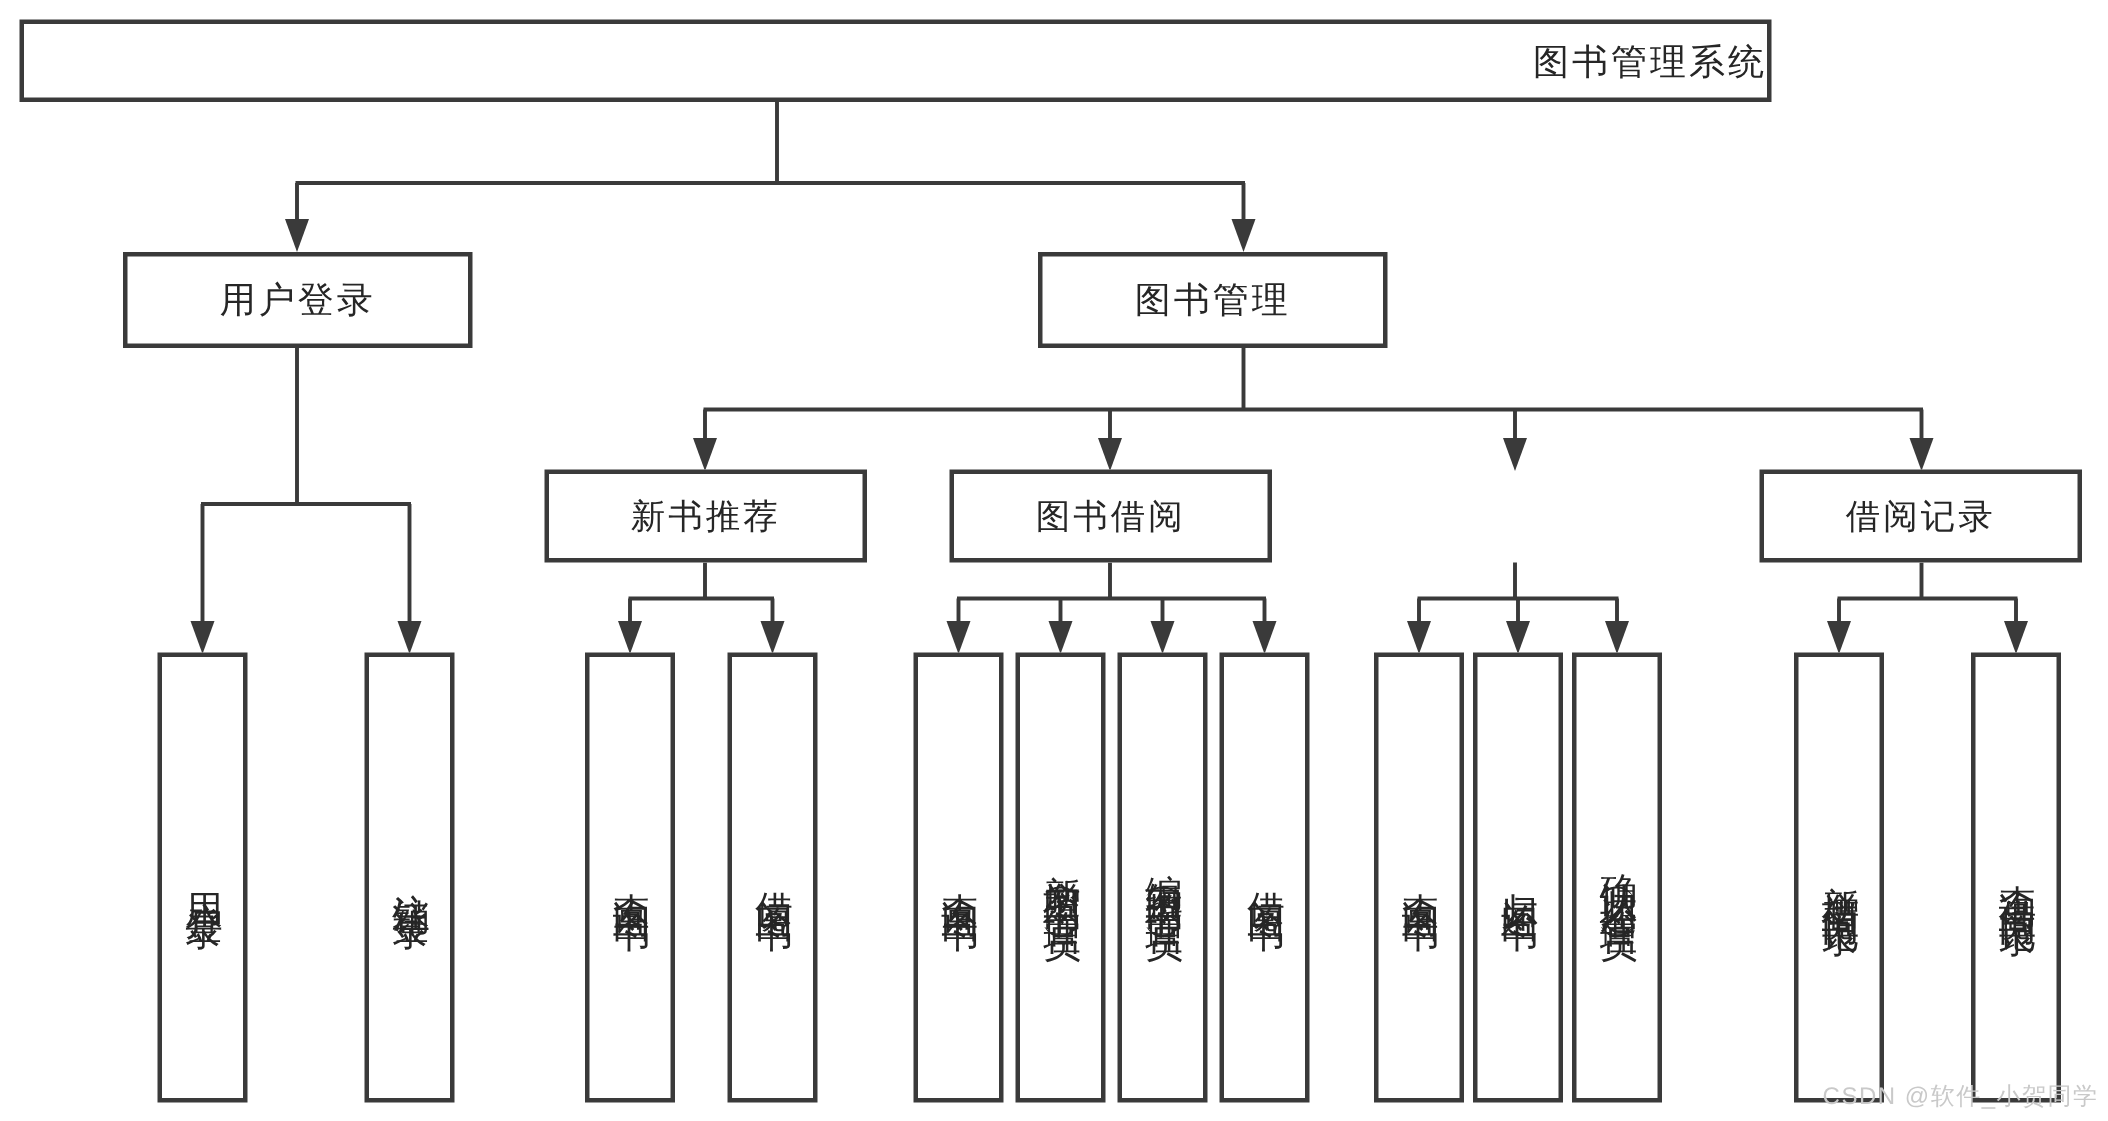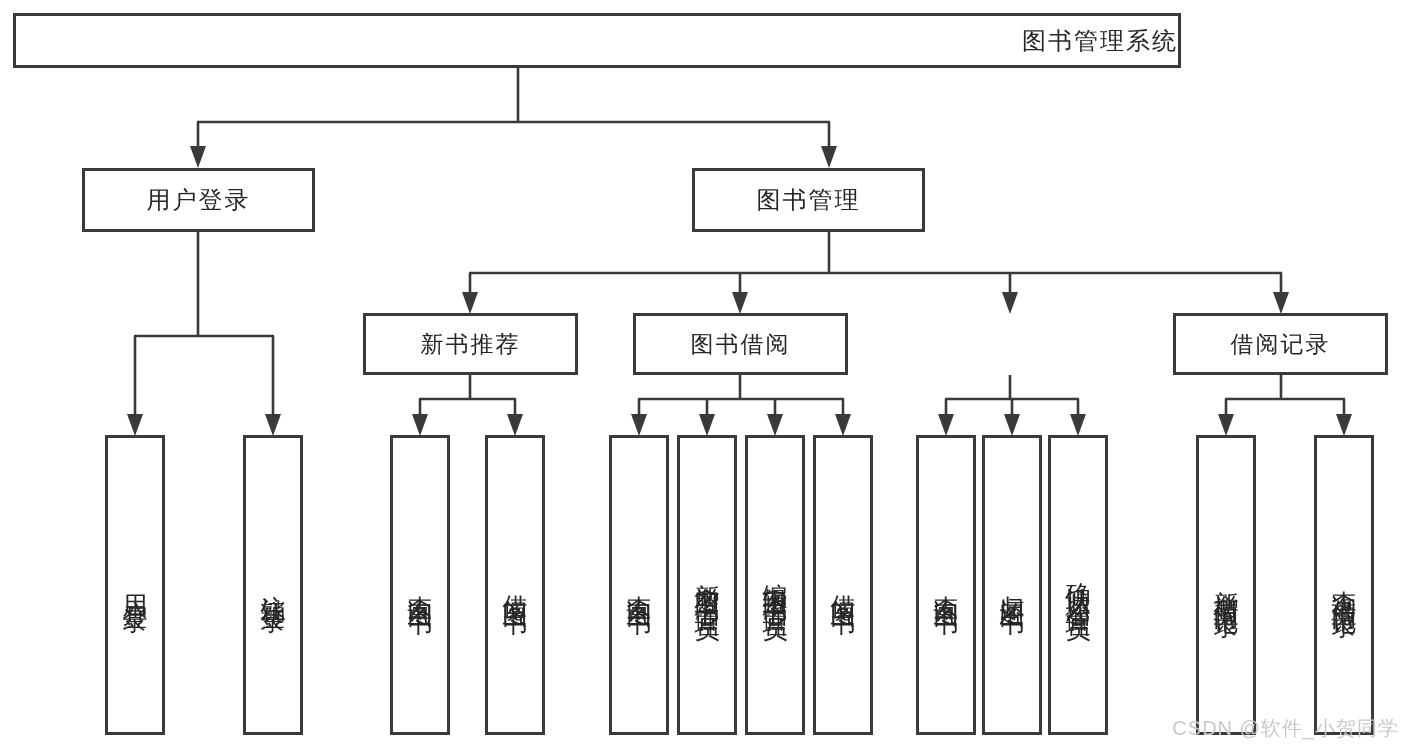--- a/index.html
+++ b/index.html
@@ -58,21 +58,21 @@
     font-size: 25px;
     writing-mode: vertical-rl;
     text-orientation: mixed;
     letter-spacing: 5px;
     line-height: 1;
   }
   .watermark {
     position: absolute;
     right: 6px;
     bottom: 5px;
-    font-size: 20px;
+    font-size: 16px;
     color: var(--watermark-color);
     letter-spacing: 1px;
     z-index: 3;
     white-space: nowrap;
   }
 </style>
 </head>
 <body>
 
 <div class="canvas">

